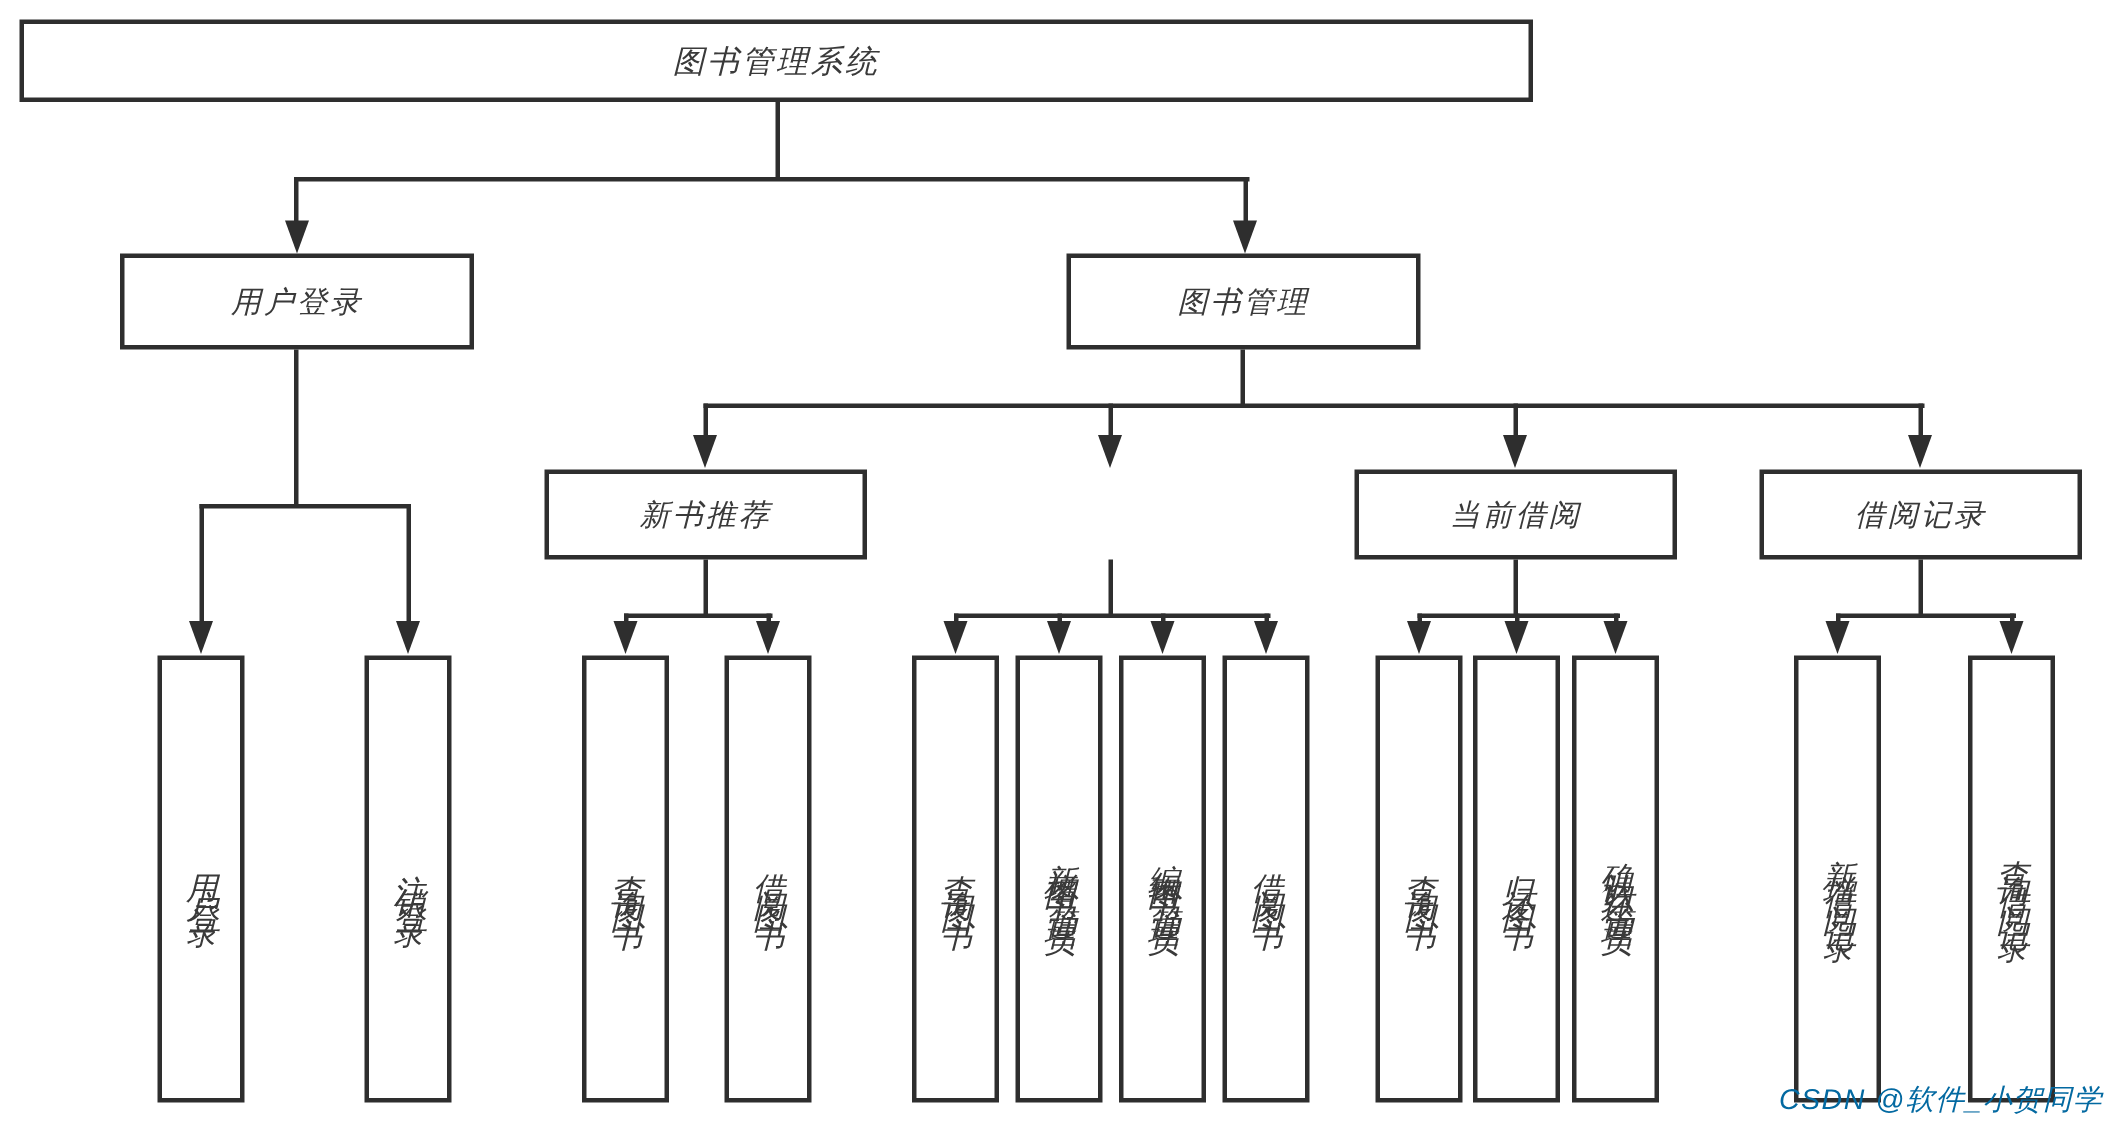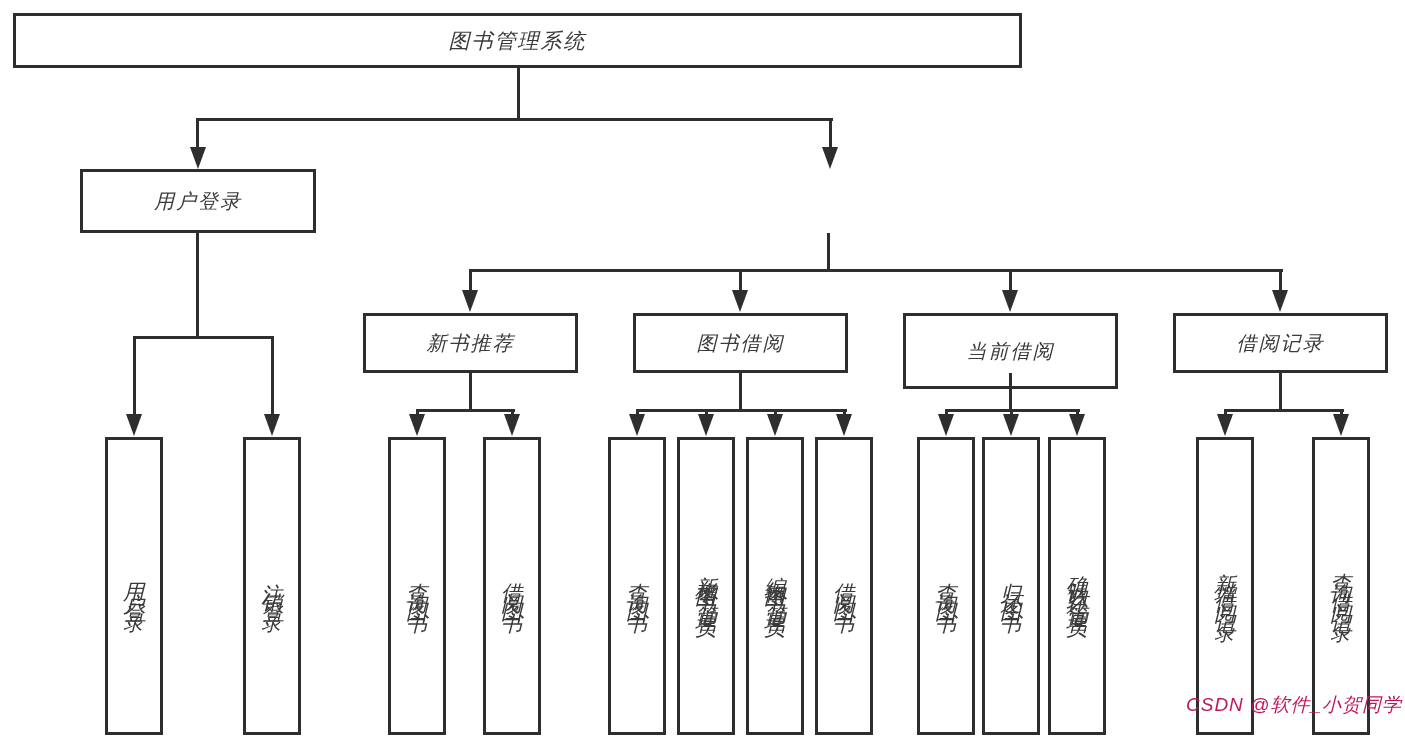--- a/index.html
+++ b/index.html
@@ -42,47 +42,47 @@
   .arrow {
     position: absolute;
     width: 0; height: 0;
     border-left: 8px solid transparent;
     border-right: 8px solid transparent;
     border-top: 22px solid #2e2e2e;
   }
   .watermark {
     position: absolute;
     left: 1186px;
-    top: 692px;
+    top: 720px;
     font-size: 19px;
     letter-spacing: 1px;
-    color: #be185d;
+    color: #0369a1;
     white-space: nowrap;
   }
 </style>
 </head>
 <body>
 
 <div id="canvas">
 
   <div class="box h root" style="left:13px; top:13px; width:1009px; height:55px;">
     <span>图书管理系统</span>
   </div>
 
   <div class="box h" style="left:80px; top:169px; width:236px; height:64px;">
     <span>用户登录</span>
   </div>
+  <div class="box h" style="left:711px; top:169px; width:236px; height:64px;">
+    <span>图书管理</span>
+  </div>
 
   <div class="box h" style="left:363px; top:313px; width:215px; height:60px;text-align:center;">
     <span>新书推荐</span>
   </div>
-  <div class="box h" style="left:633px; top:313px; width:215px; height:60px;">
-    <span>图书借阅</span>
-  </div>
-  <div class="box h" style="left:903px; top:313px; width:215px; height:76px;">
+  <div class="box h" style="left:903px; top:313px; width:215px; height:60px;">
     <span>当前借阅</span>
   </div>
   <div class="box h" style="left:1173px; top:313px; width:215px; height:60px;">
     <span>借阅记录</span>
   </div>
 
   <div class="box v" style="left:105px; top:437px; width:58px; height:298px;">
     <span>用户登录</span>
   </div>
   <div class="box v" style="left:243px; top:437px; width:58px; height:298px;">

